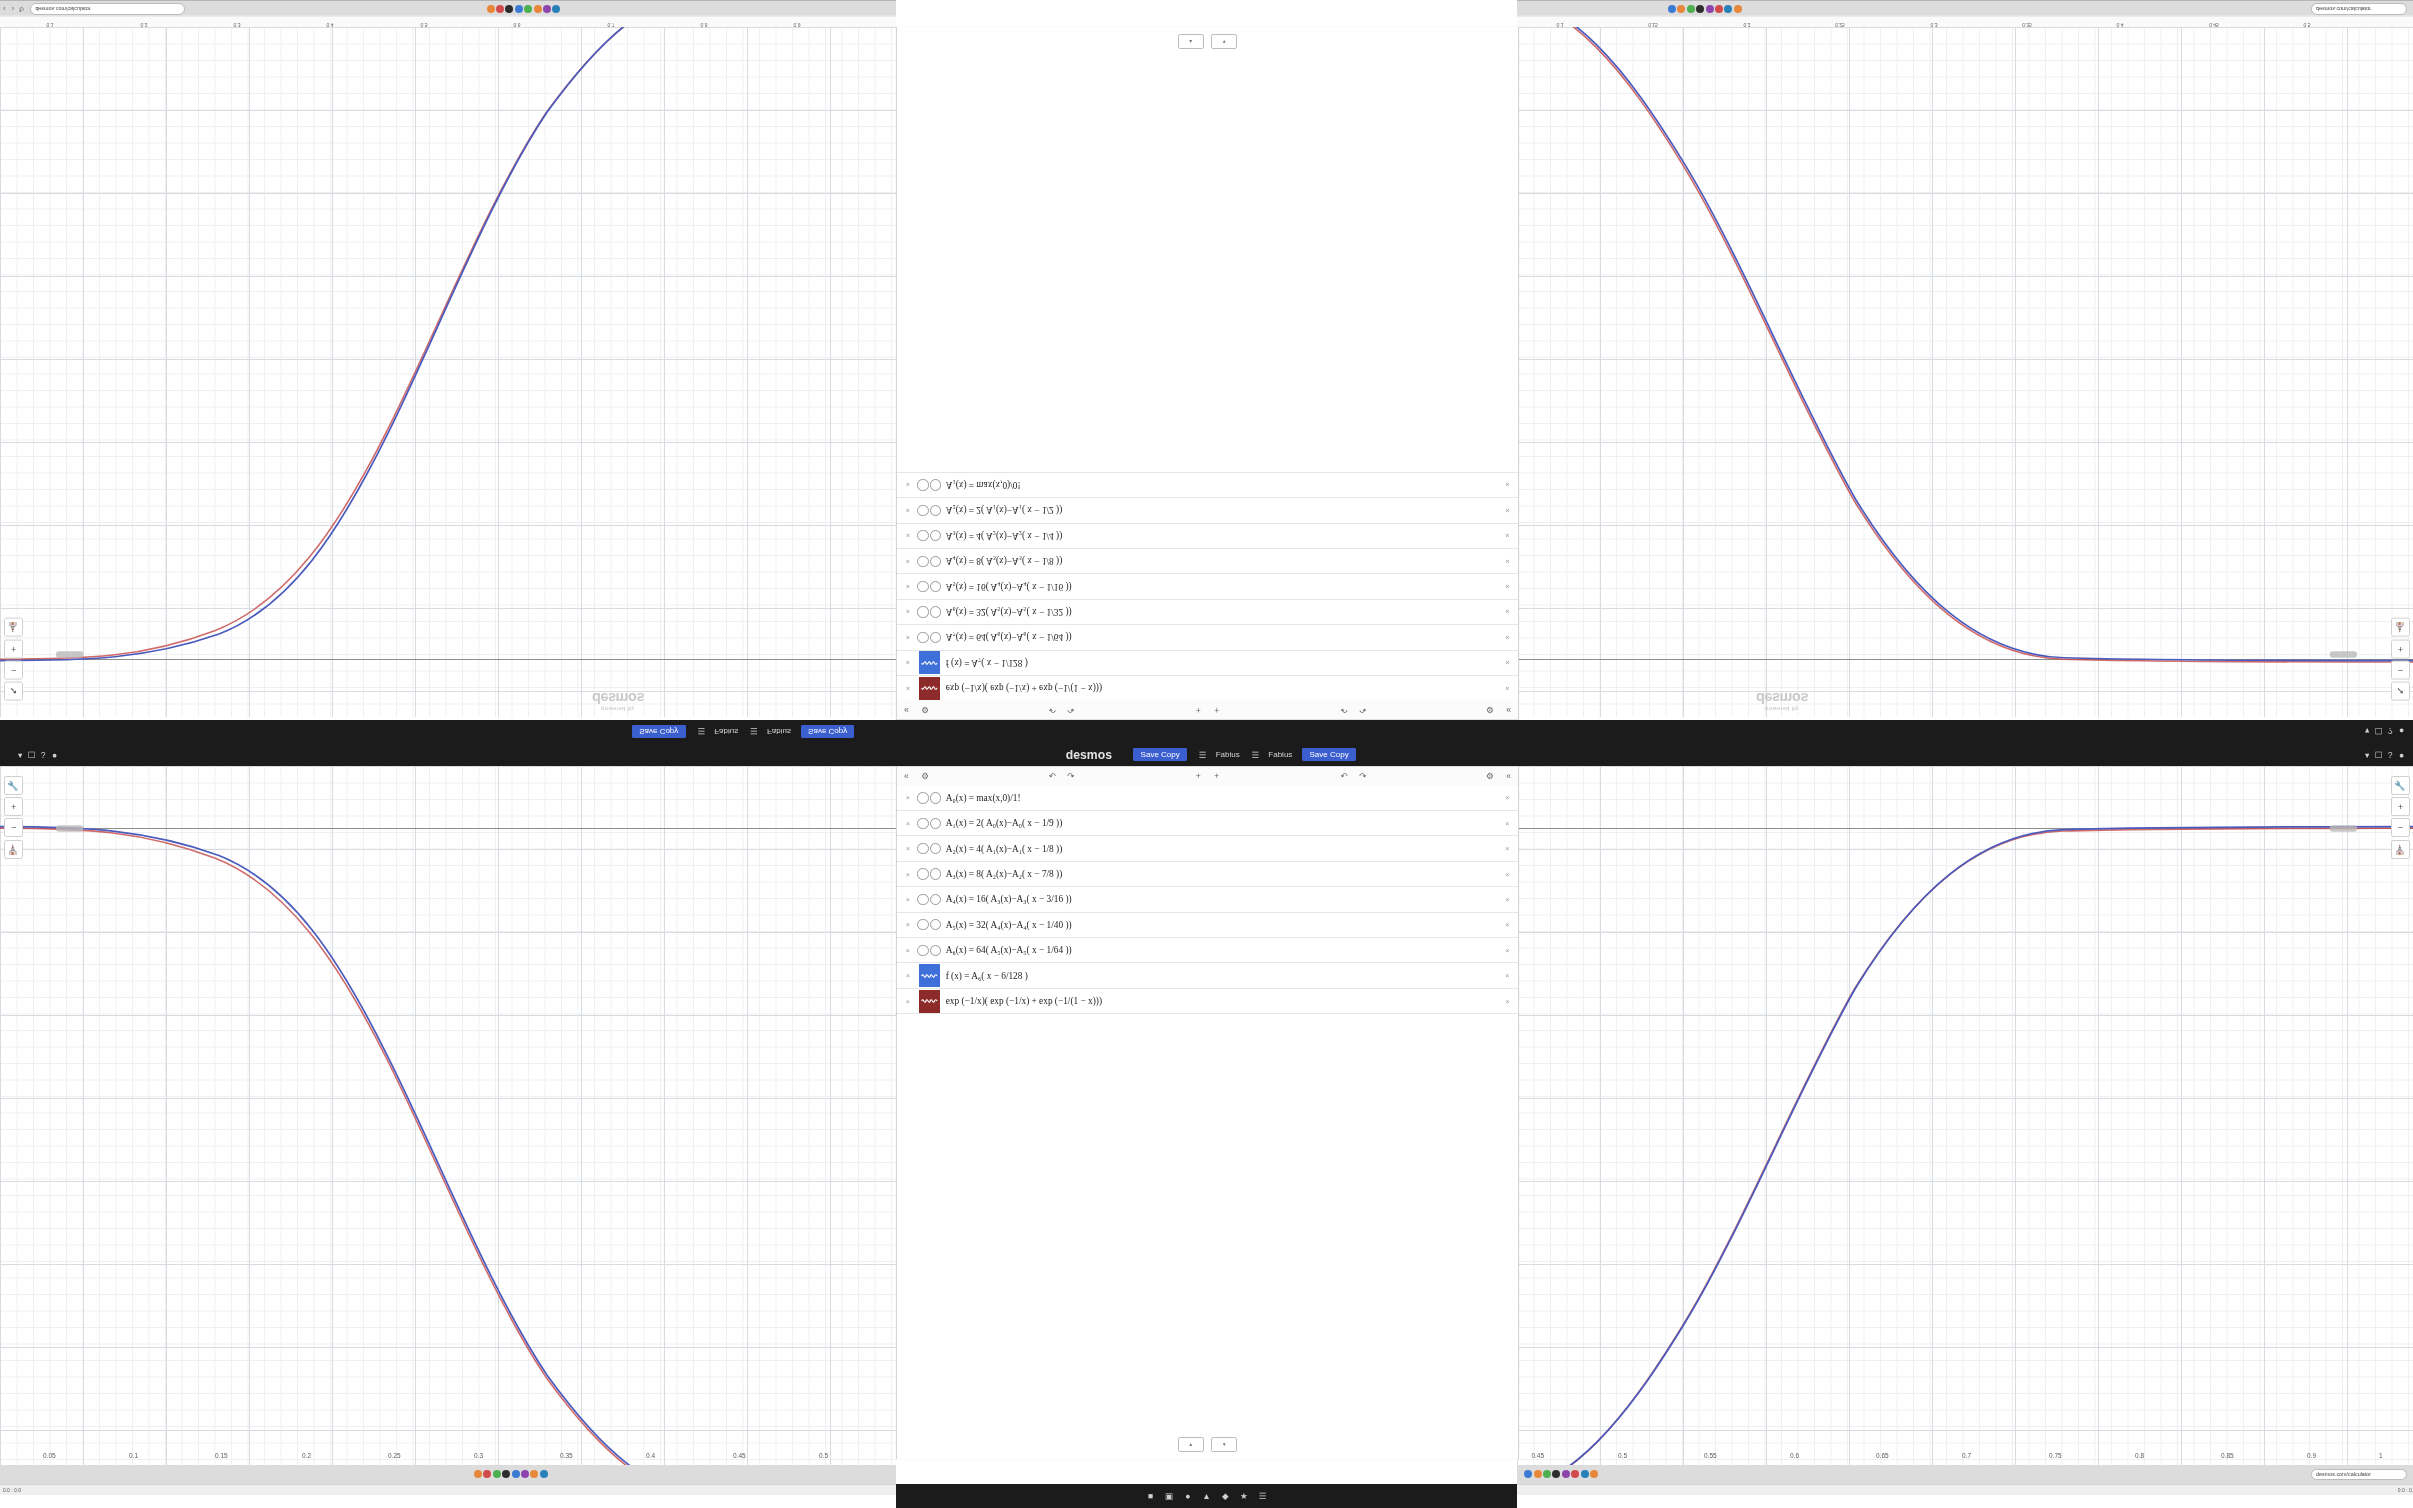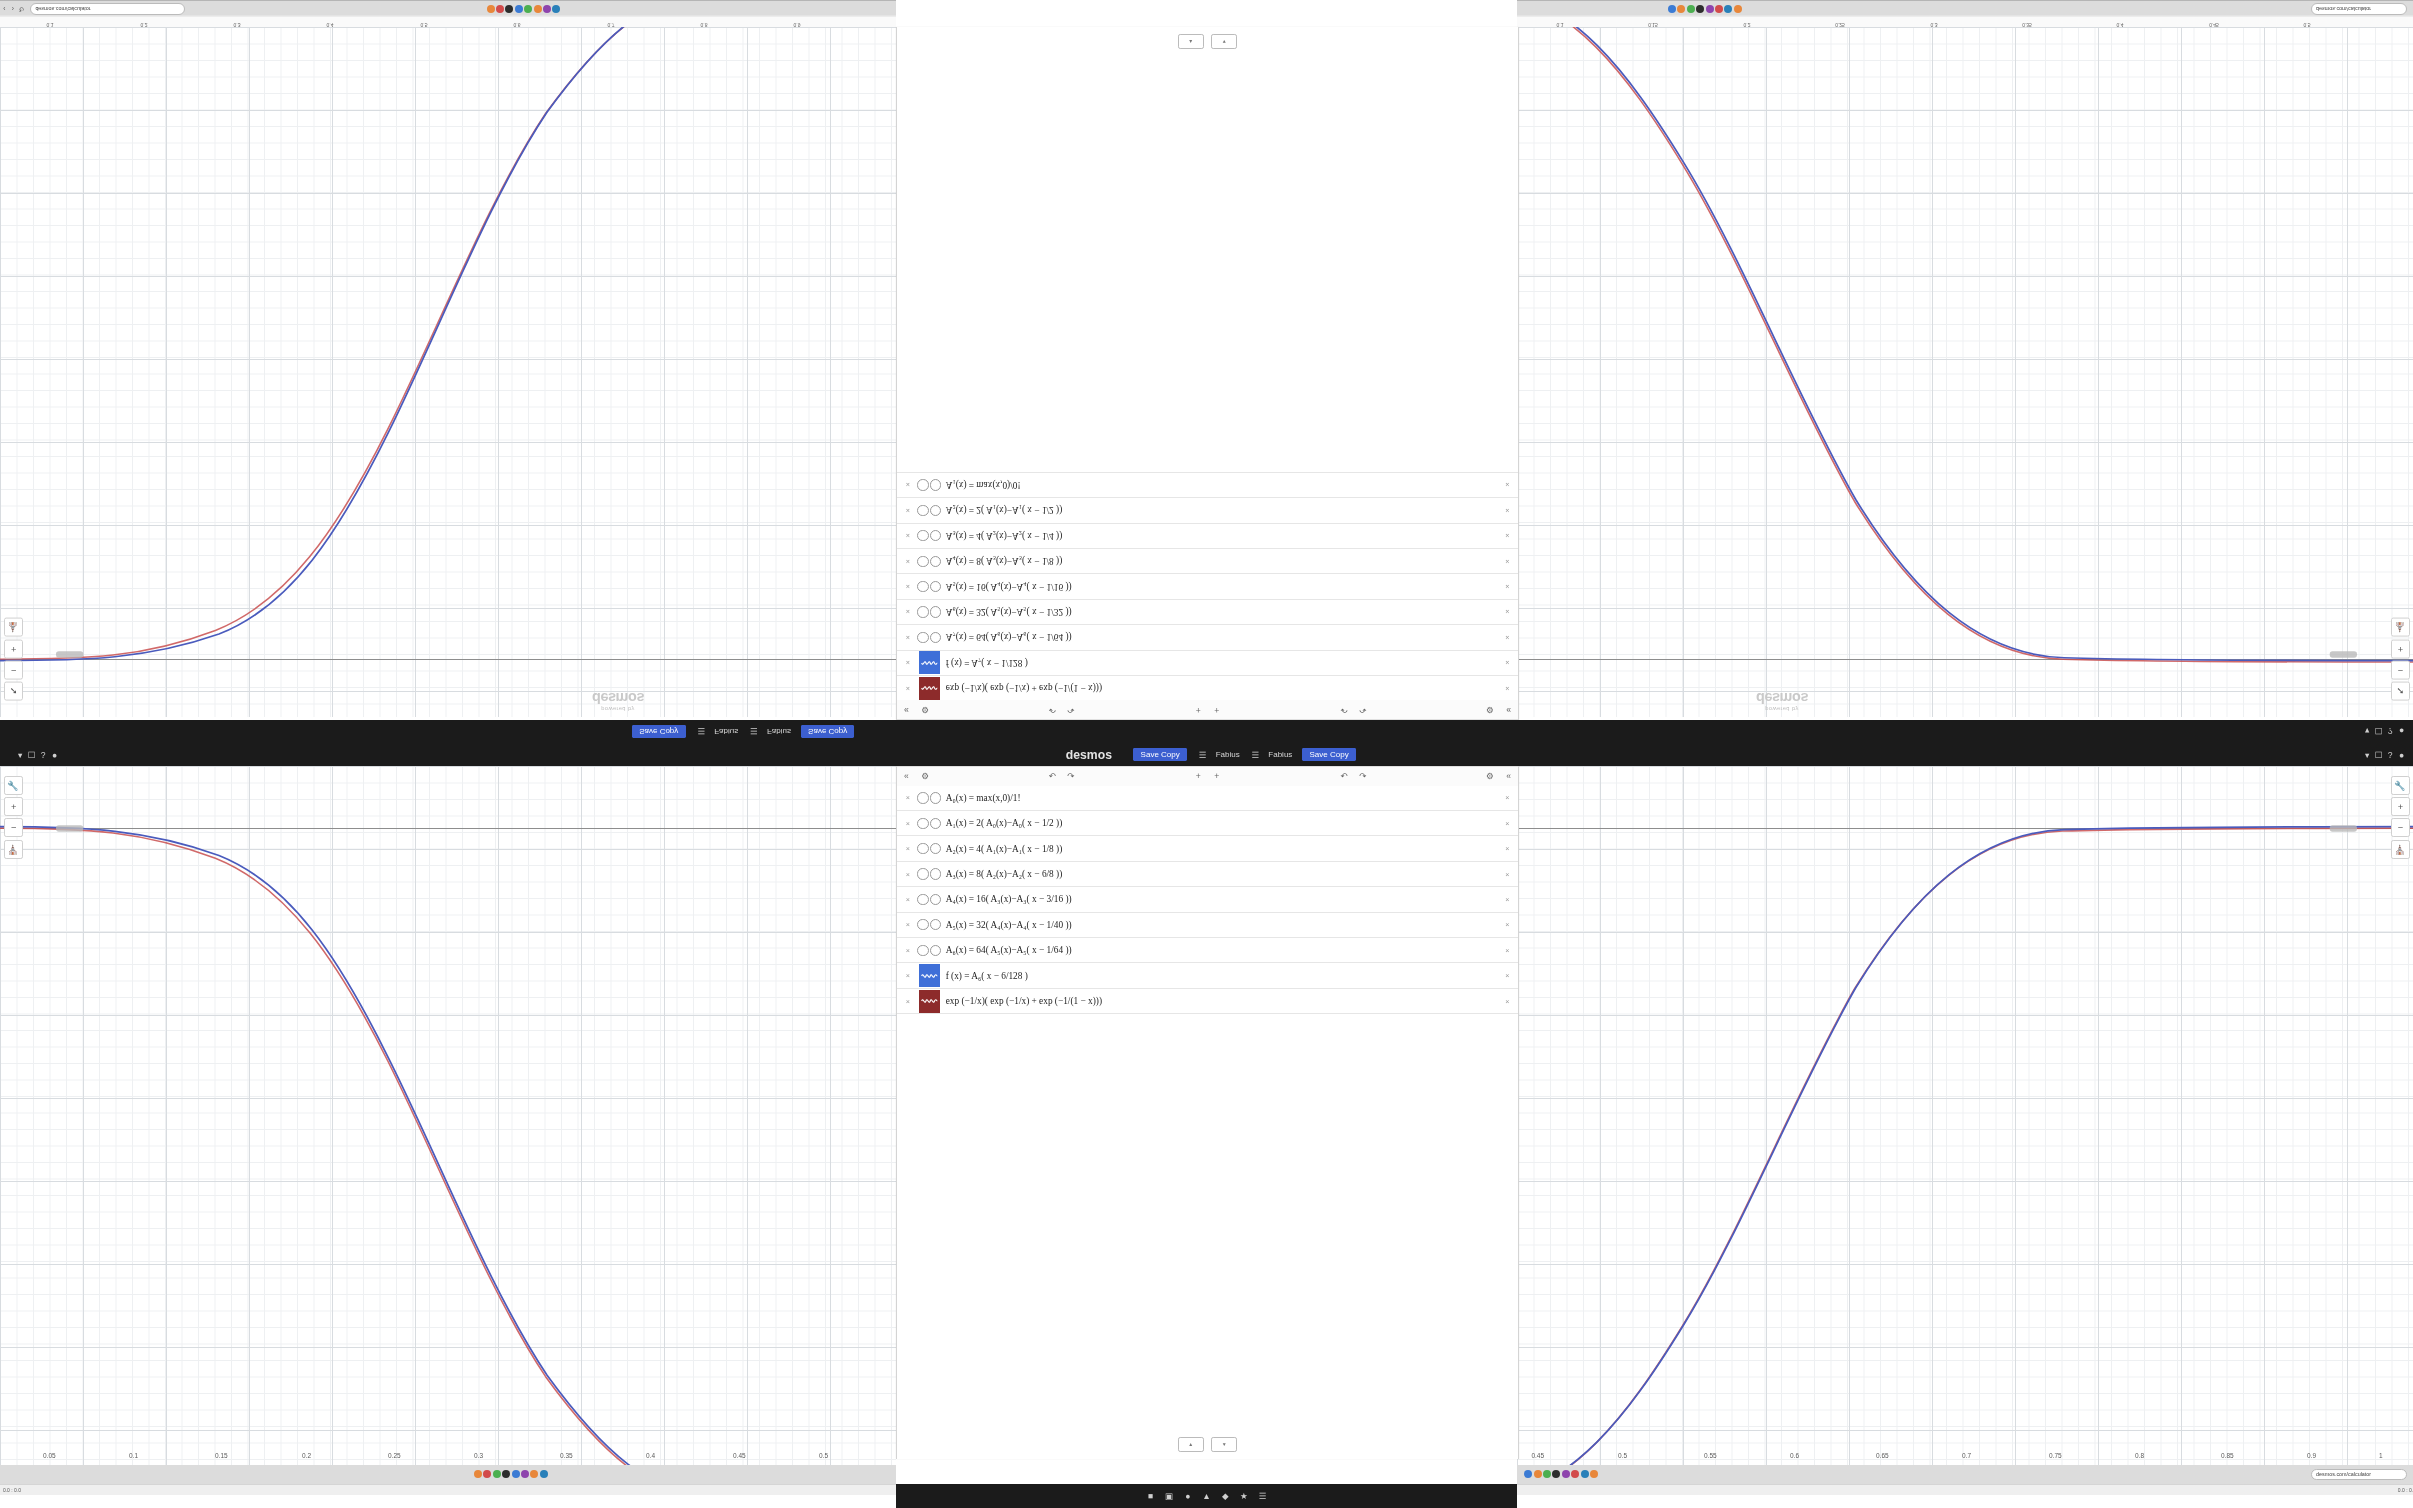--- a/index.html
+++ b/index.html
@@ -471,21 +471,21 @@
           <div class="idx">×</div>
         </div>
         <div class="exprrow">
           <div class="idx">×</div>
           <div class="swatch">
             <div class="sw-pair">
               <span class="sw-circle"></span>
               <span class="sw-circle"></span>
             </div>
           </div>
-          <div class="body">A₁(x) = 2( A₀(x)−A₀( x − 1/2 ))</div>
+          <div class="body">A₁(x) = 2( A₀(x)−A₀( x − 1/9 ))</div>
           <div class="idx">×</div>
         </div>
         <div class="exprrow">
           <div class="idx">×</div>
           <div class="swatch">
             <div class="sw-pair">
               <span class="sw-circle"></span>
               <span class="sw-circle"></span>
             </div>
           </div>
@@ -493,21 +493,21 @@
           <div class="idx">×</div>
         </div>
         <div class="exprrow">
           <div class="idx">×</div>
           <div class="swatch">
             <div class="sw-pair">
               <span class="sw-circle"></span>
               <span class="sw-circle"></span>
             </div>
           </div>
-          <div class="body">A₃(x) = 8( A₂(x)−A₂( x − 6/8 ))</div>
+          <div class="body">A₃(x) = 8( A₂(x)−A₂( x − 7/8 ))</div>
           <div class="idx">×</div>
         </div>
         <div class="exprrow">
           <div class="idx">×</div>
           <div class="swatch">
             <div class="sw-pair">
               <span class="sw-circle"></span>
               <span class="sw-circle"></span>
             </div>
           </div>

